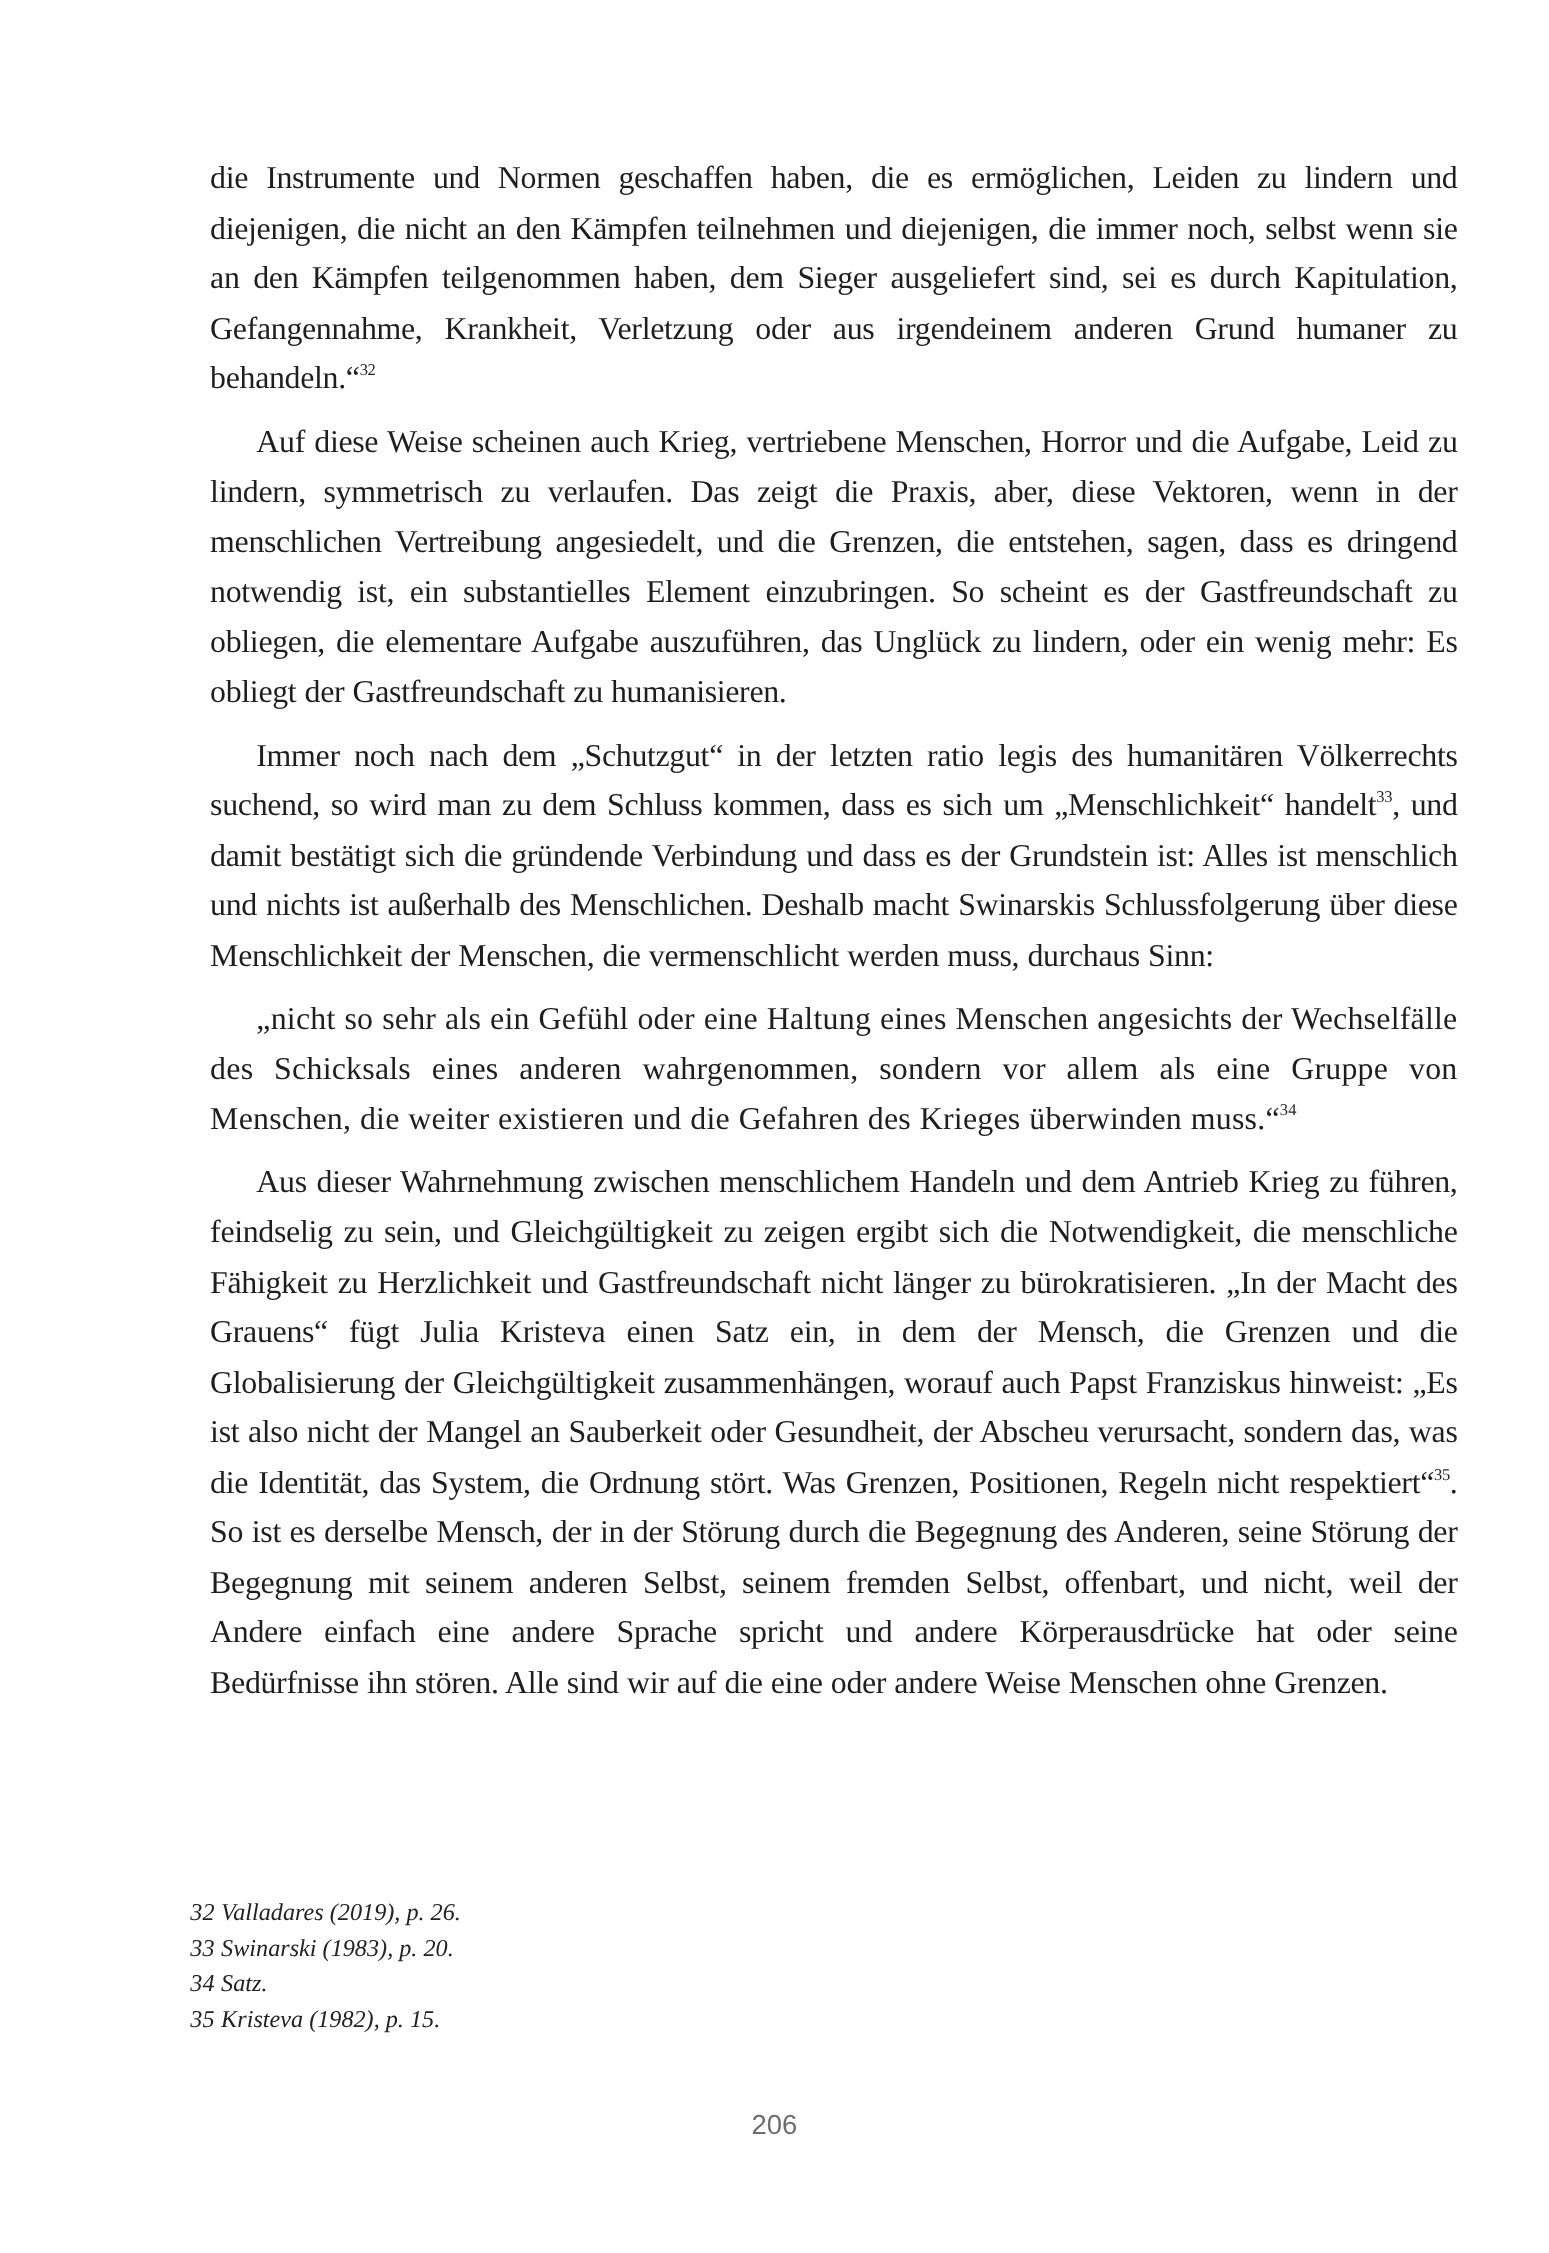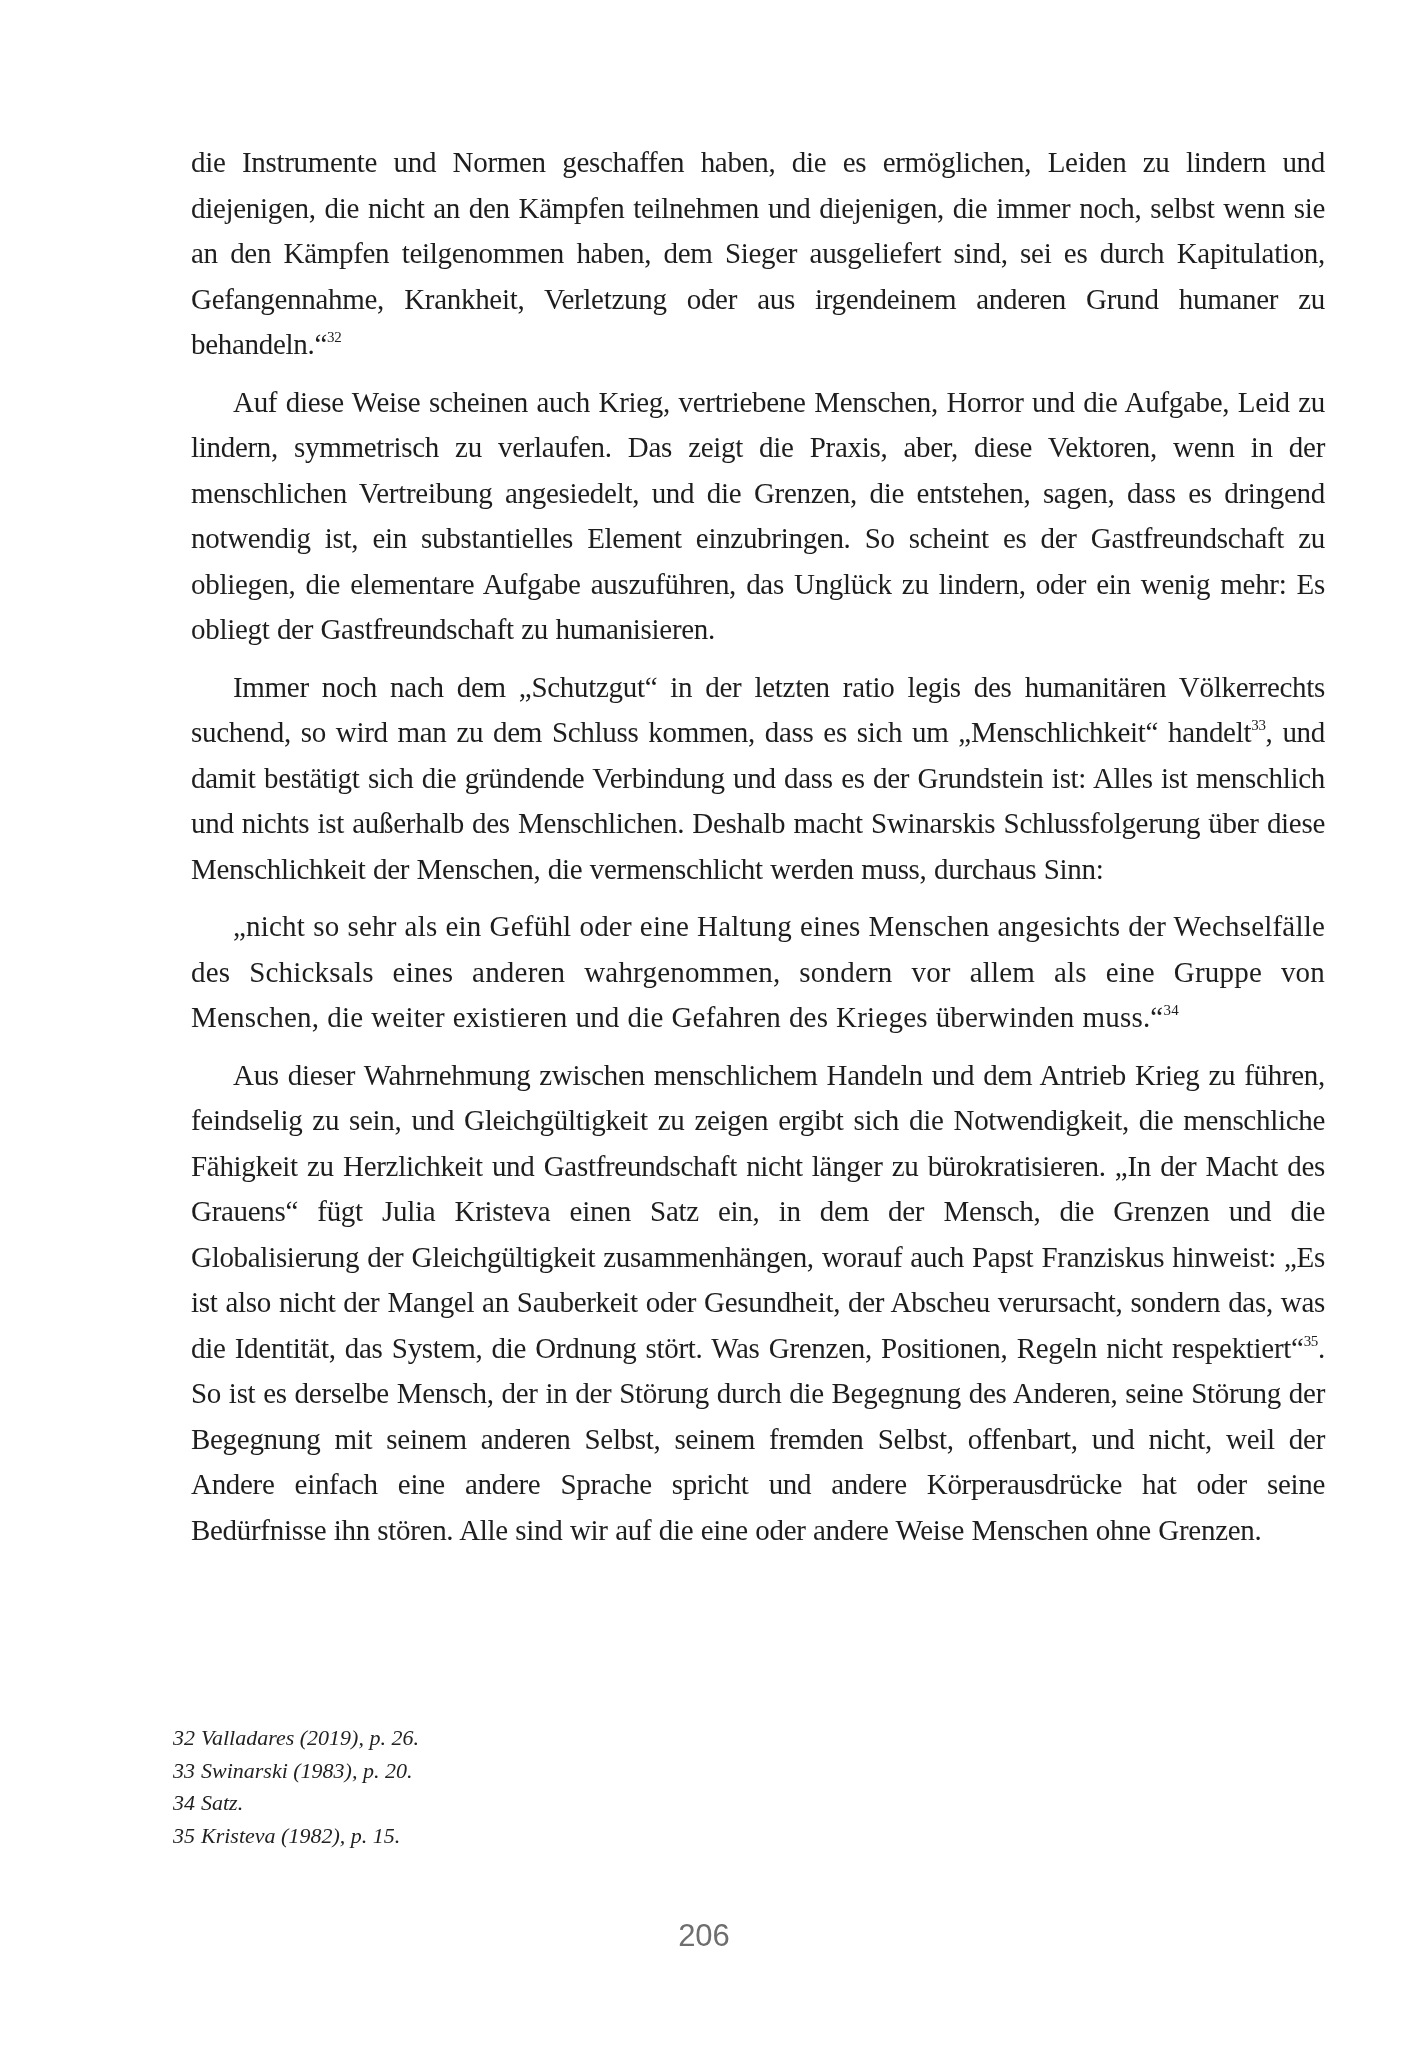--- a/index.html
+++ b/index.html
@@ -61,21 +61,21 @@
       font-style: italic;
     }
     .fn-num { margin-right: 6px; }
     .page-number {
       position: absolute;
       left: 0;
       width: 1408px;
       top: 1918px;
       text-align: center;
       font-family: "Liberation Sans", "DejaVu Sans", sans-serif;
-      font-size: 31px;
+      font-size: 25px;
       color: #6e6e6e;
     }
   </style>
 </head>
 <body>
 
 <div class="page">
   <p class="para noindent"><span>die Instrumente und Normen geschaffen haben, die es ermöglichen, Leiden zu lindern und diejenigen, die nicht an den Kämpfen teilnehmen und diejenigen, die immer noch, selbst wenn sie an den Kämpfen teilgenommen haben, dem Sieger ausgeliefert sind, sei es durch Kapitulation, Gefangennahme, Krankheit, Verletzung oder aus irgendeinem anderen Grund humaner zu behandeln.“</span><sup>32</sup></p>
 
   <p class="para indent"><span>Auf diese Weise scheinen auch Krieg, vertriebene Menschen, Horror und die Aufgabe, Leid zu lindern, symmetrisch zu verlaufen. Das zeigt die Praxis, aber, diese Vektoren, wenn in der menschlichen Vertreibung angesiedelt, und die Grenzen, die entstehen, sagen, dass es dringend notwendig ist, ein substantielles Element einzubringen. So scheint es der Gastfreundschaft zu obliegen, die elementare Aufgabe auszuführen, das Unglück zu lindern, oder ein wenig mehr: Es obliegt der Gastfreundschaft zu humanisieren.</span></p>

